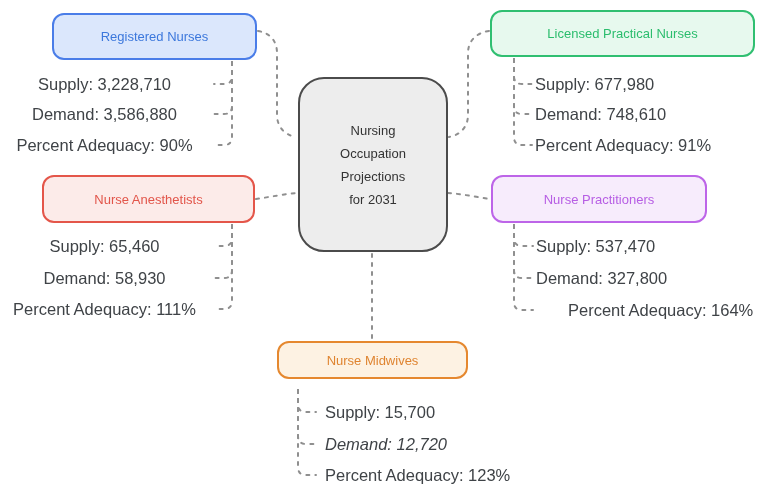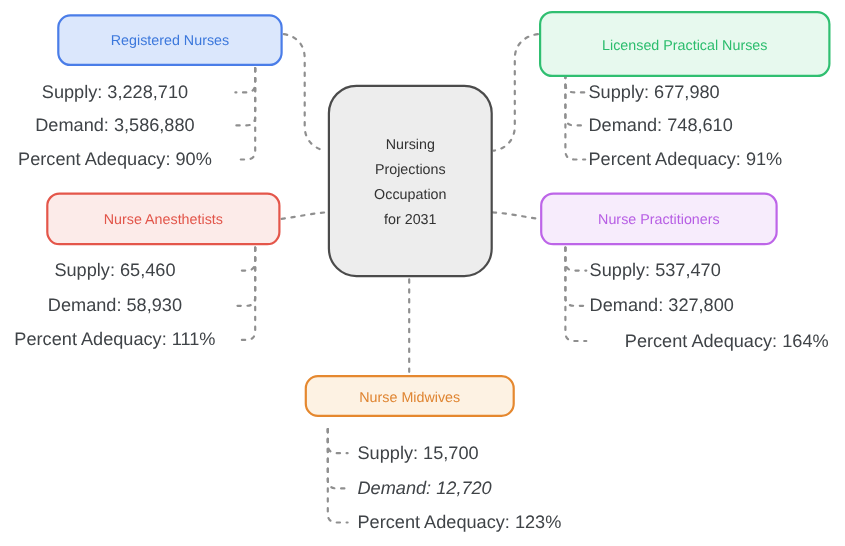--- a/index.html
+++ b/index.html
@@ -18,21 +18,21 @@
     display:flex; align-items:center; justify-content:center;
     background:var(--bg,#eee); border:2px solid var(--bd,#555); color:var(--fg,#333);
     border-radius:12px; font-size:13px; text-align:center;
   }
   .center-node {
     left:298px; top:77px; width:150px; height:175px;
     border-radius:26px; flex-direction:column; line-height:23px;justify-content:center;
   }
   .center-node span { display:block; }
   .g0 { left:52px;  top:13px;  width:205px; height:47px; }
-  .g1 { left:490px; top:10px;  width:265px; height:60px;text-align:right; }
+  .g1 { left:490px; top:10px;  width:265px; height:47px;text-align:right; }
   .g2 { left:42px;  top:175px; width:213px; height:48px; }
   .g3 { left:491px; top:175px; width:216px; height:48px; }
   .g4 { left:277px; top:341px; width:191px; height:38px; }
   .stat {
     position:absolute; height:20px; line-height:20px;
     font-size:16.5px; color:var(--stat,#3f4347); white-space:nowrap;
   }
   .stat.r { left:0; width:209px; text-align:center; }
   .stat.l { text-align:left; }
   .p-g0-s0 { top:74px; }  .p-g0-s1 { top:104px; } .p-g0-s2 { top:135px; }
@@ -70,22 +70,22 @@
     <path d="M 514,225 L 514,270 Q 514,278 522,278 L 533,278"></path>
     <path d="M 514,225 L 514,302 Q 514,310 522,310 L 533,310"></path>
 
     <path d="M 298,390 L 298,404 Q 298,412 306,412 L 316,412"></path>
     <path d="M 298,390 L 298,436 Q 298,444 306,444 L 316,444"></path>
     <path d="M 298,390 L 298,467 Q 298,475 306,475 L 316,475"></path>
   </svg>
 
   <div class="node center-node" id="center-node" style="--bd: #4b4b4b; --bg: #ededed; --fg: #333333;">
     <span>Nursing</span>
+    <span>Occupation</span>
     <span>Projections</span>
-    <span>Occupation</span>
     <span>for 2031</span>
   </div>
 
   <div class="node g0" style="--bd: #4a7de8; --bg: #dbe7fc; --fg: #3c78dc;">
     <span>Registered Nurses</span>
   </div>
   <div class="stat r p-g0-s0" style="--bd: #4a7de8; --bg: #dbe7fc; --fg: #3c78dc;">Supply: 3,228,710</div>
   <div class="stat r p-g0-s1" style="--bd: #4a7de8; --bg: #dbe7fc; --fg: #3c78dc;">Demand: 3,586,880</div>
   <div class="stat r p-g0-s2" style="--bd: #4a7de8; --bg: #dbe7fc; --fg: #3c78dc;">Percent Adequacy: 90%</div>
 

